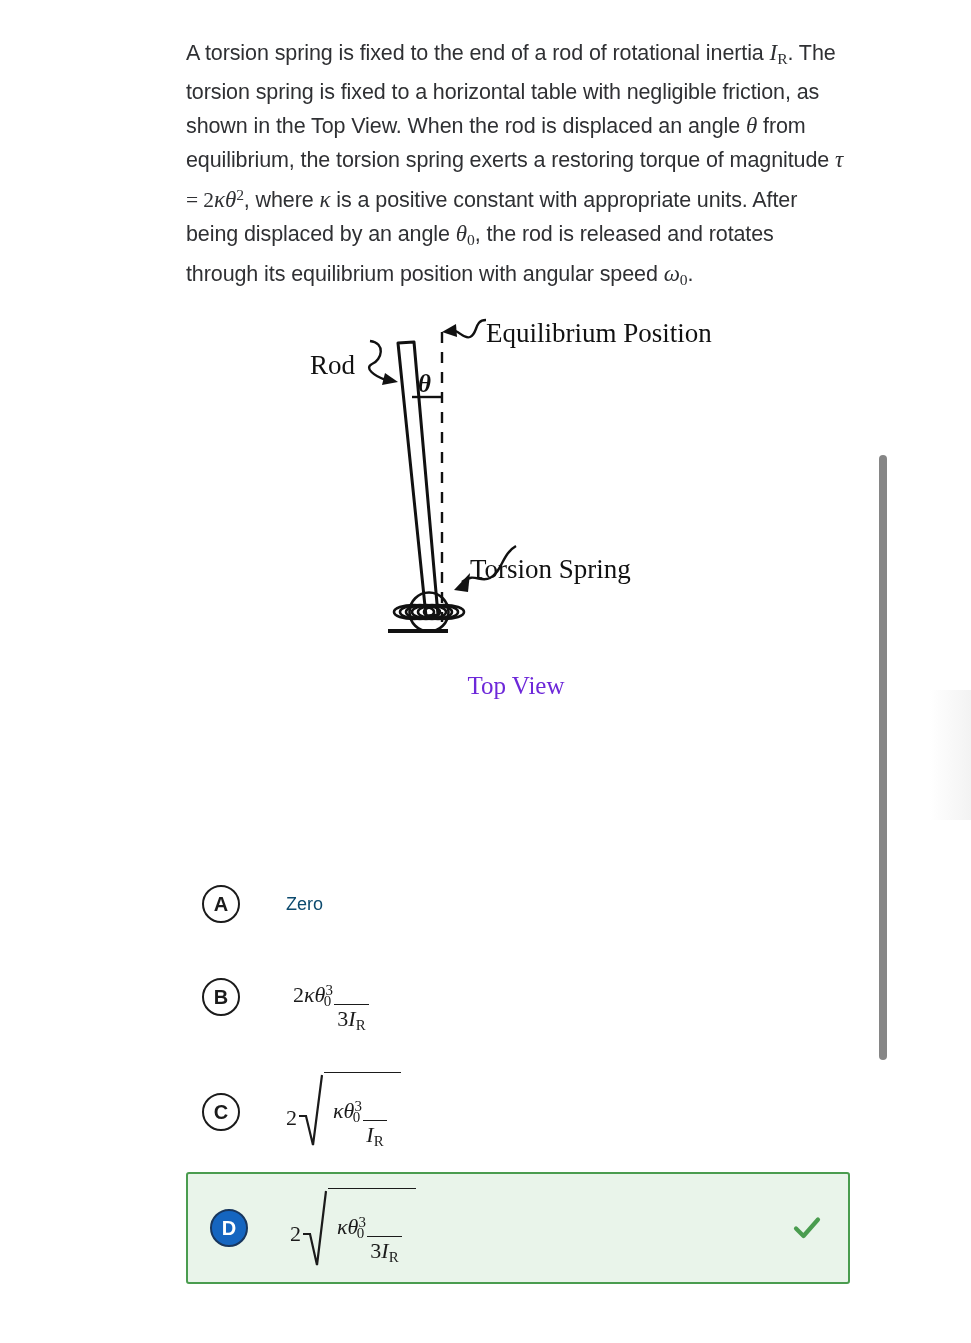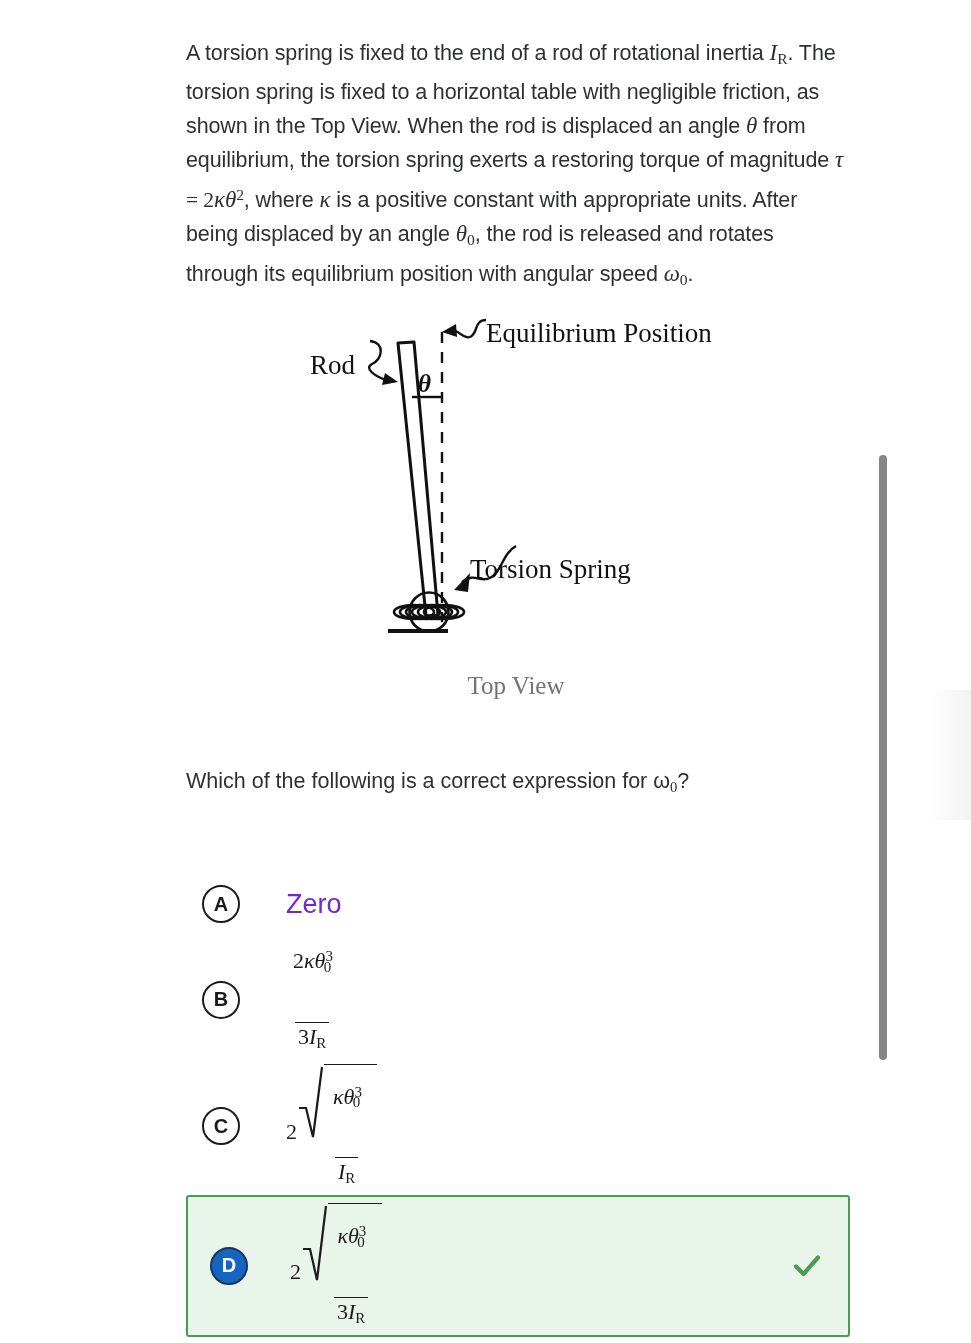--- a/index.html
+++ b/index.html
@@ -72,21 +72,21 @@
   }
   .figure svg { display: block; }
   .figcaption {
     position: absolute;
     left: 186px;
     top: 672px;
     width: 660px;
     text-align: center;
     font-family: "Liberation Serif", serif;
     font-size: 25px;
-    color: #737373;
+    color: #6d28d9;
   }
 
   
   .question {
     position: absolute;
     left: 186px;
     top: 765px;
     width: 660px;
     font-size: 21.5px;
     line-height: 33px;
@@ -138,42 +138,42 @@
   }
   .optbody {
     margin-left: 46px;
     font-size: 21.5px;
     color: #2f3033;
     display: flex;
     align-items: center;
   }
   .option.correct .optbody { margin-left: 42px; }
 
-  .plaintext { font-size: 27px; color: #6d28d9; }
+  .plaintext { font-size: 18px; color: #0c4a6e; }
 
   
   .mexpr {
     font-family: "Liberation Serif", serif;
     font-style: normal;
     color: #1b1b1b;
     display: inline-flex;
     align-items: center;
     font-size: 22px;
   }
   .coef {
     font-family: "Liberation Serif", serif;
     font-size: 22px;
     margin-right: 1px;
     align-self: center;
     position: relative;
     top: 6px;
   }
   .frac {
     display: inline-flex;
-    flex-direction: column;
+    flex-direction: row;
     align-items: center;
     justify-content: center;
     vertical-align: middle;
     line-height: 1.12;
     padding: 0 4px;
   }
   .frac .num {
     padding: 0 3px 2px 3px;
     white-space: nowrap;
   }
@@ -189,21 +189,21 @@
   .sqrt {
     display: inline-flex;
     align-items: stretch;
   }
   .sqrt .radsign {
     display: block;
     flex: 0 0 auto;
   }
   .sqrt .radband {
     border-top: 1.6px solid #1b1b1b;
-    padding: 19px 10px 2px 2px;
+    padding: 3px 10px 2px 2px;
     display: flex;
     align-items: center;
   }
 
   
   .scrollbar-track {
     position: absolute;
     right: 84px;
     top: 455px;
     width: 8px;
@@ -278,23 +278,20 @@
 
       <text x="124" y="64" font-family="Liberation Serif, serif" font-size="27" fill="#111">Rod</text>
       <text x="300" y="32" font-family="Liberation Serif, serif" font-size="27" fill="#111">Equilibrium Position</text>
       <text x="284" y="268" font-family="Liberation Serif, serif" font-size="27" fill="#111">Torsion Spring</text>
       <text x="232" y="82" font-family="Liberation Serif, serif" font-style="italic" font-weight="bold" font-size="25" fill="#111">θ</text>
     </svg>
   </div>
 
   <div class="figcaption">Top View</div>
 
-  <div class="question">
-    <span>Which of the following is a correct expression for </span><span class="mathit"><span>ω</span><span class="sub">0</span></span><span>?</span>
-  </div>
 
   <div class="options">
 
     <div class="option">
       <div class="badge">A</div>
       <div class="optbody">
         <span class="plaintext">Zero</span>
       </div>
     </div>
 

